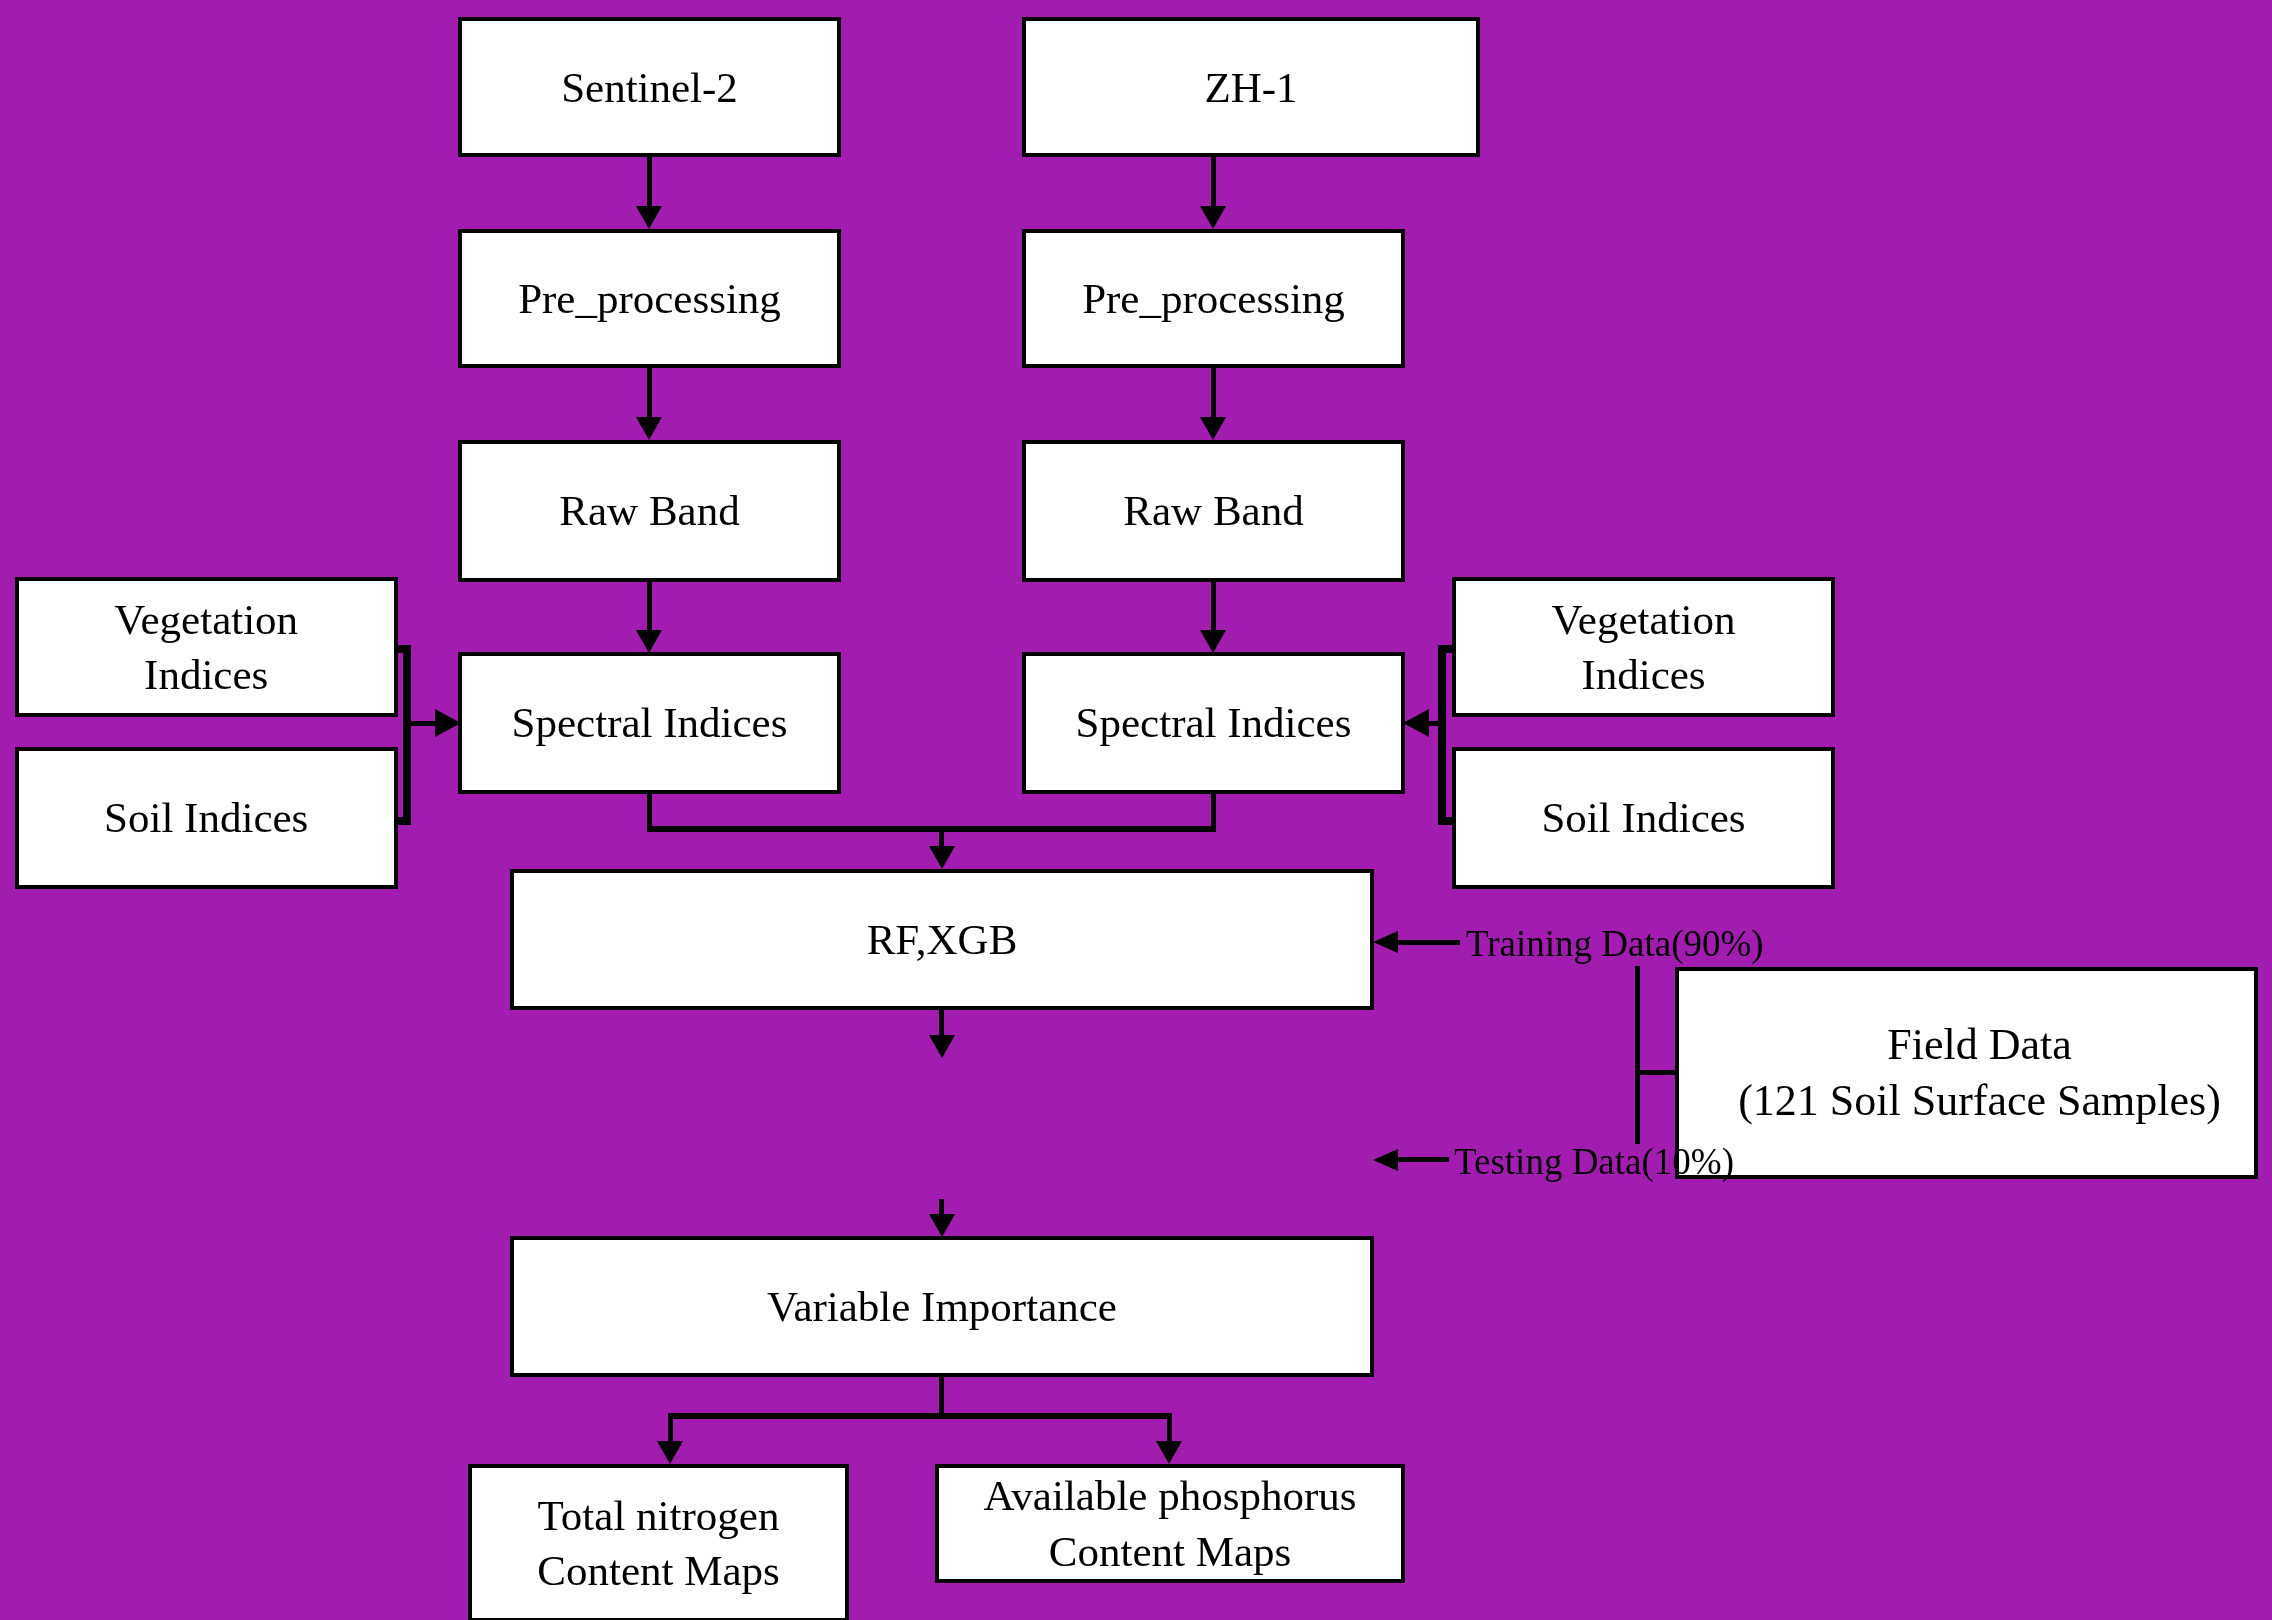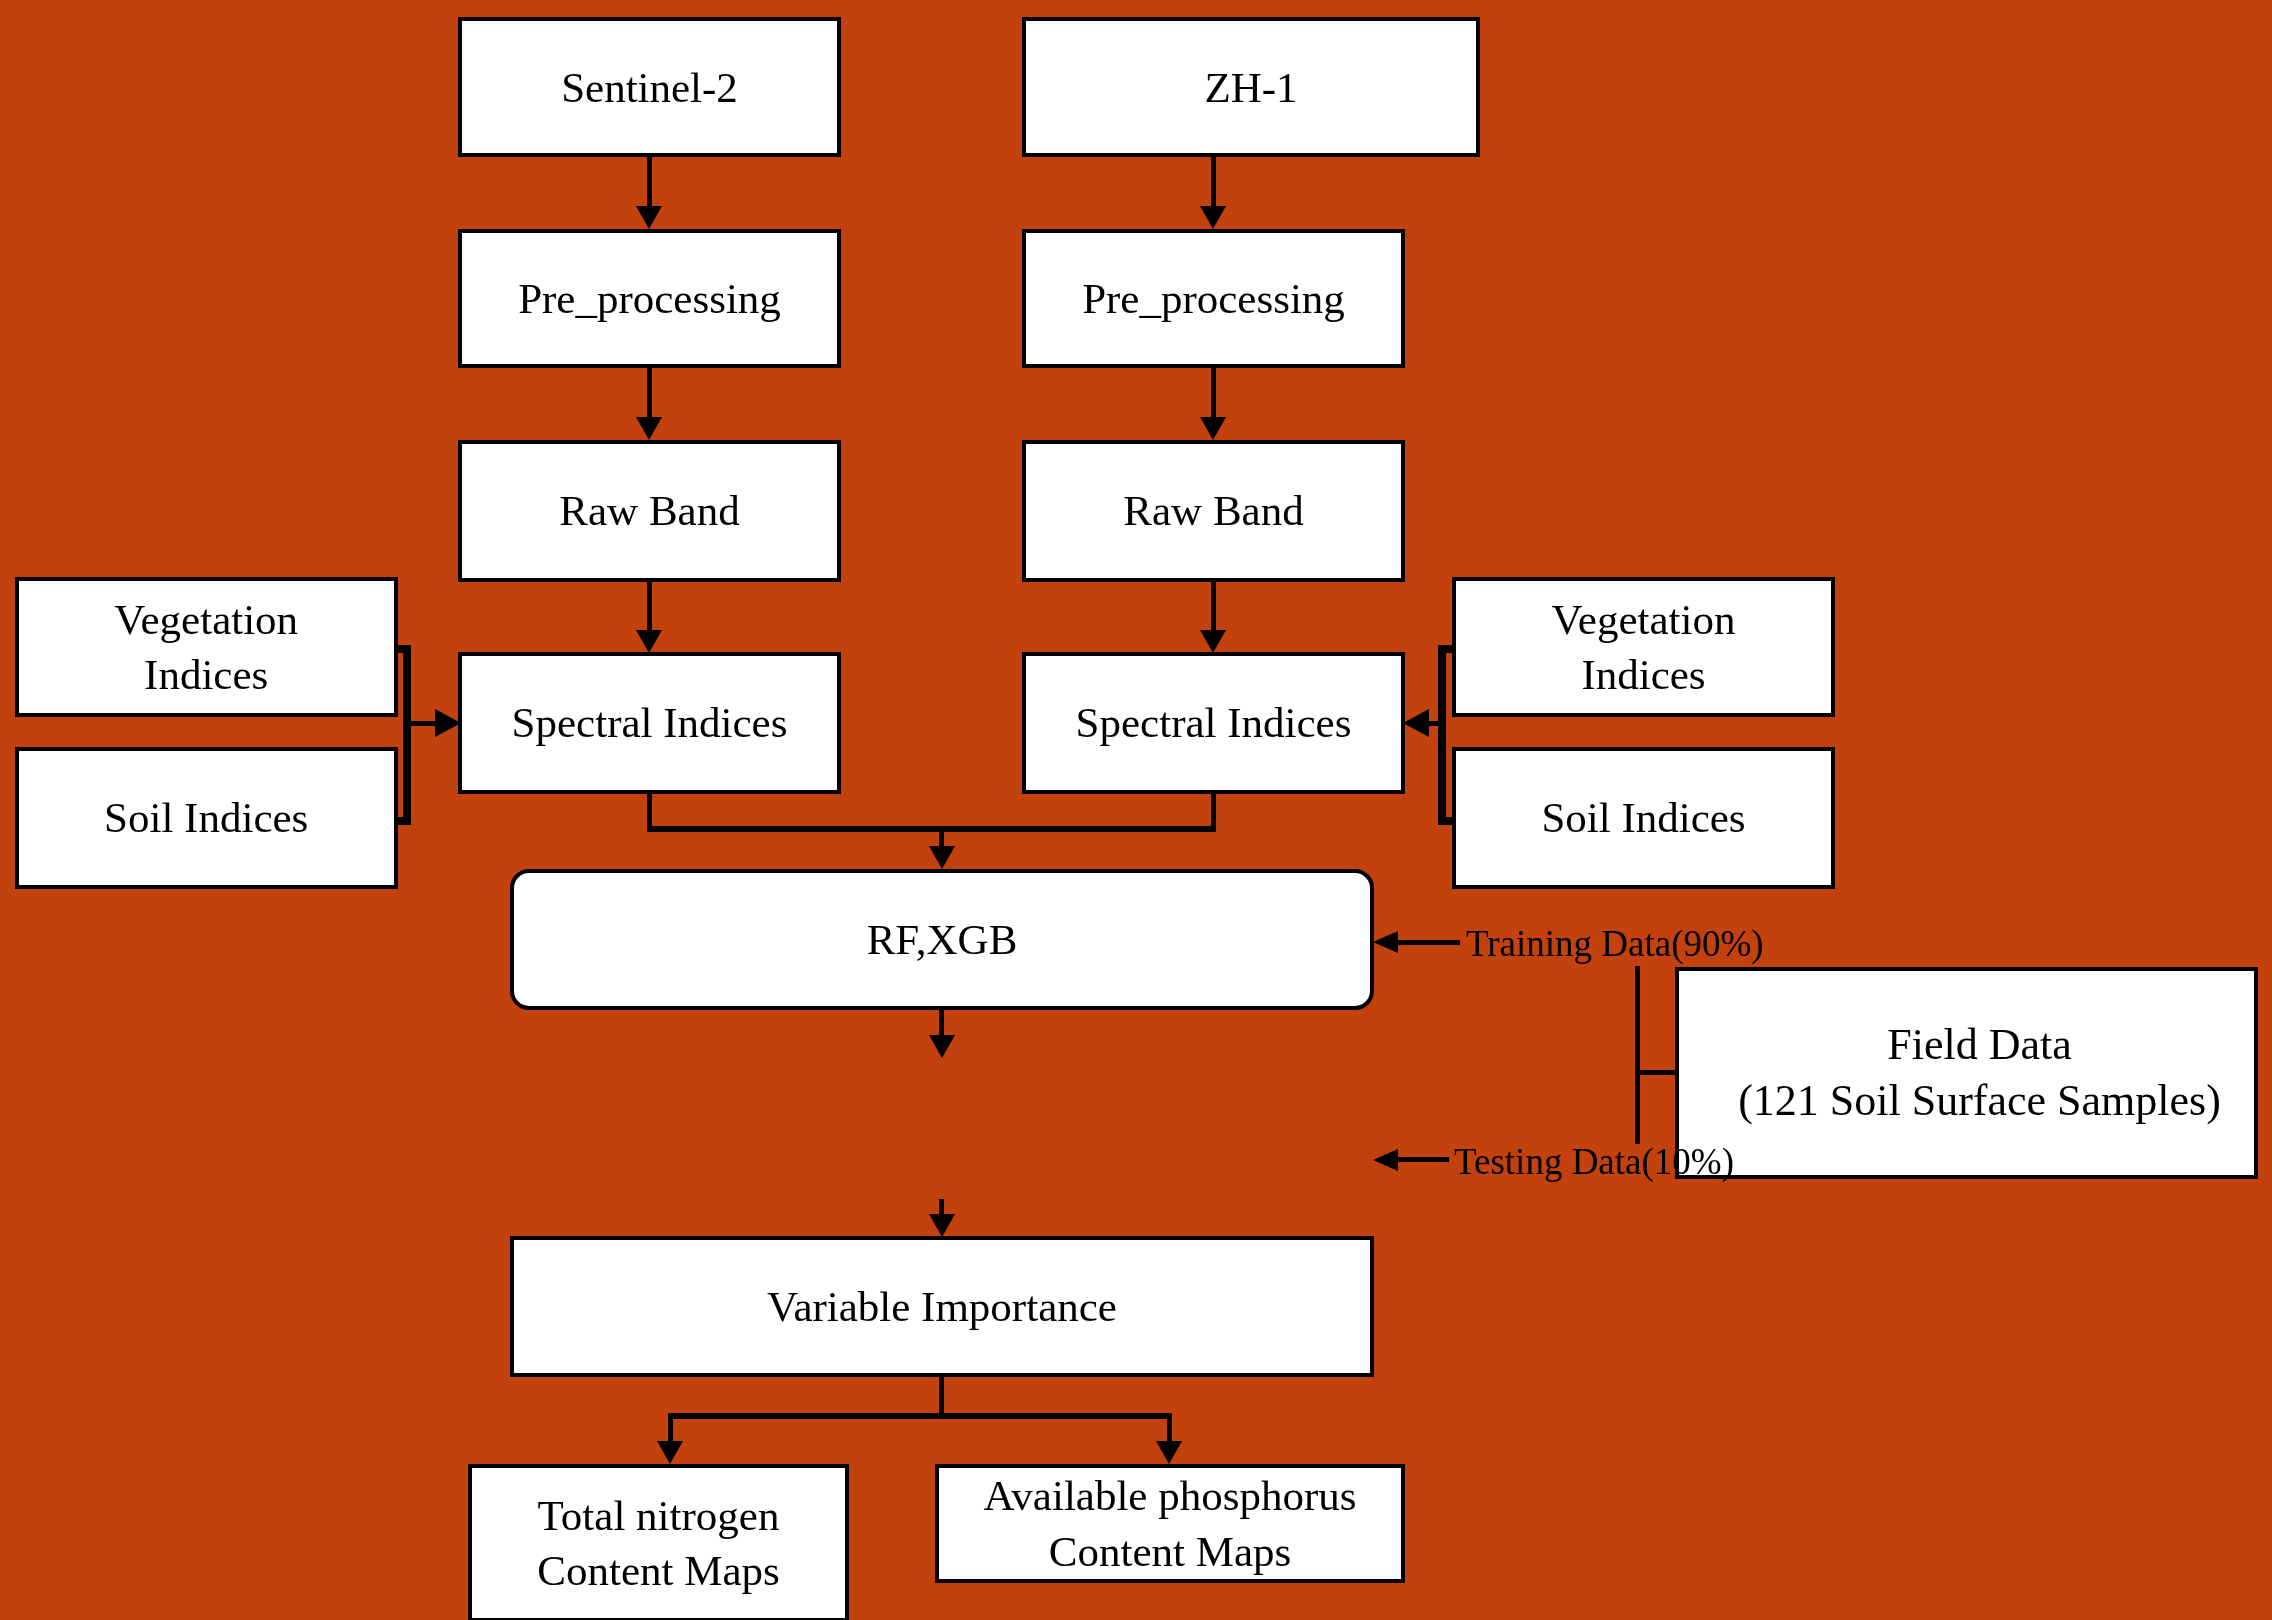--- a/index.html
+++ b/index.html
@@ -1,20 +1,20 @@
 <!DOCTYPE html>
 <html style="font-size:10.7px"><head>
 <meta charset="utf-8">
 <style>
   html, body { margin: 0; padding: 0; background: #ffffff; }
   .canvas {
     position: relative;
     width: 2273px;
     height: 1620px;
-    background: #c2410c;
+    background: #a21caf;
     color: #000000;
     font-family: "Liberation Serif", "DejaVu Serif", serif;
     overflow: hidden;
   }
   .box {
     position: absolute;
     box-sizing: border-box;
     border: 4px solid #000000;
     background: #ffffff;
     display: flex;
@@ -70,21 +70,21 @@
 Indices</div>
   <div class="box" style="left:14.7px; top:747px; width:383px; height:142px;">Soil Indices</div>
 
   <div class="box" style="left:1452px; top:577px; width:383px; height:140px;">Vegetation
 Indices</div>
   <div class="box" style="left:1452px; top:747px; width:383px; height:142px;">Soil Indices</div>
 
   <div class="box" style="left:458px; top:652px; width:383px; height:142px;">Spectral Indices</div>
   <div class="box" style="left:1022px; top:652px; width:383px; height:142px;">Spectral Indices</div>
 
-  <div class="box" style="left:510px; top:869px; width:864px; height:141px;border-radius:19px;">RF,XGB</div>
+  <div class="box" style="left:510px; top:869px; width:864px; height:141px;">RF,XGB</div>
   <div class="box" style="left:510px; top:1236px; width:864px; height:141px;">Variable Importance</div>
 
   <div class="box" style="left:468px; top:1464px; width:381px; height:158px;">Total nitrogen
 Content Maps</div>
   <div class="box" style="left:935px; top:1464px; width:470px; height:119px;">Available phosphorus
 Content Maps</div>
 
   <div class="box big" style="left:1675px; top:967px; width:583px; height:212px;">Field Data
 (121 Soil Surface Samples)</div>
 

